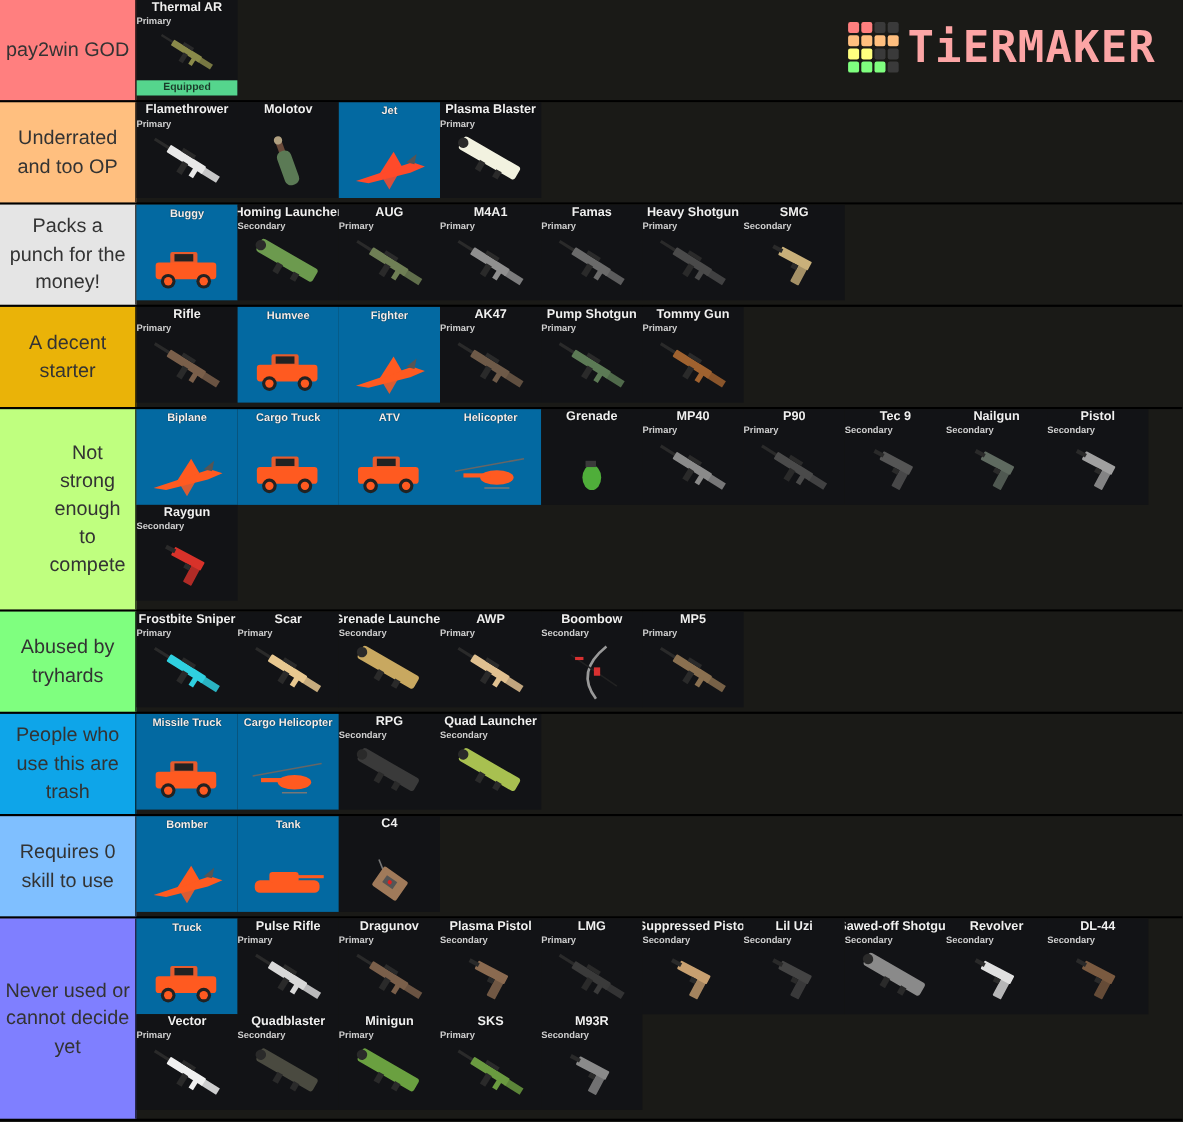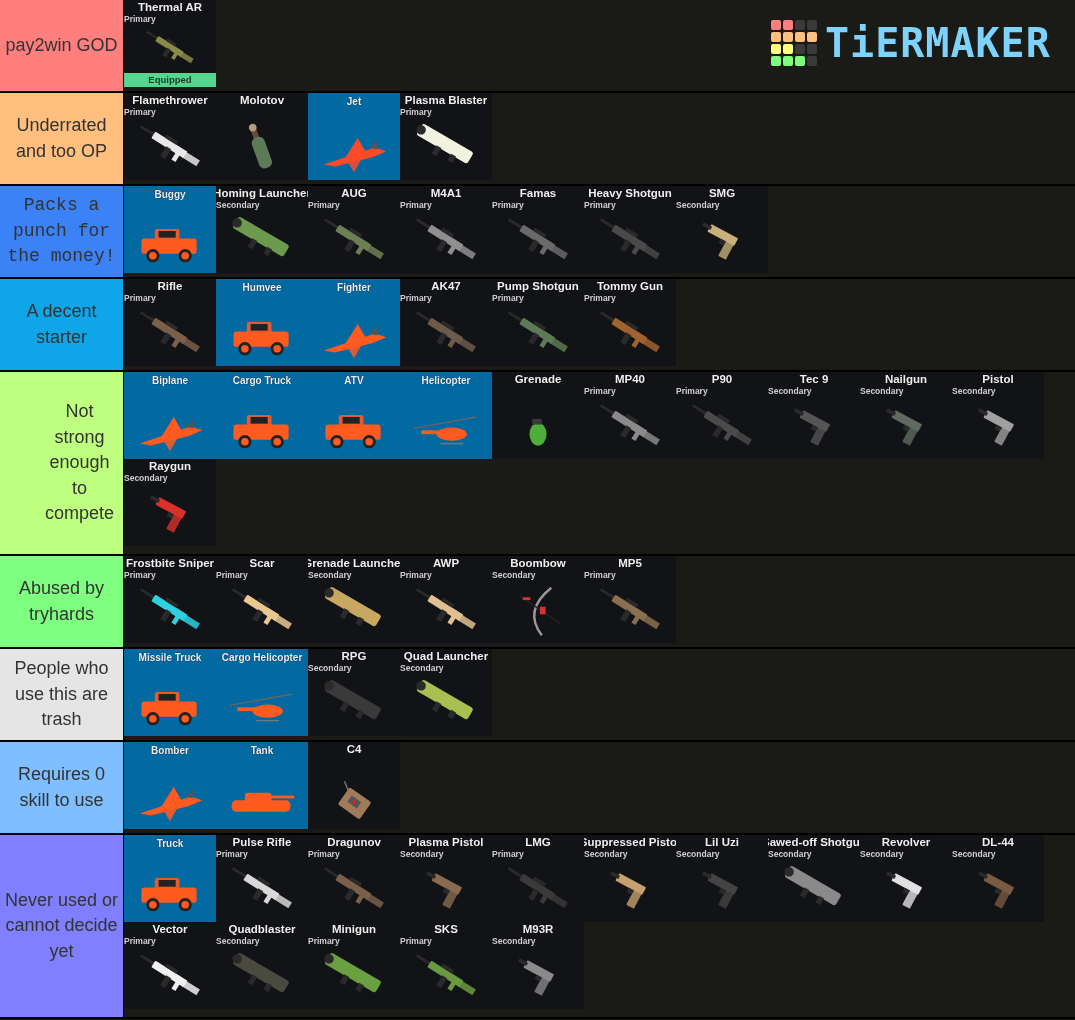--- a/index.html
+++ b/index.html
@@ -19,21 +19,21 @@
   .card.veh .name { font-size: 10px; top: 3px; }
   .card .type { position: absolute; top: 14px; left: 0; right: 0; color: #cfcfcf;
                 font-size: 8.5px; font-weight: bold; }
   .card .art { position: absolute; left: 6px; right: 6px; top: 26px; bottom: 4px; }
   .card .art svg { width: 100%; height: 100%; }
   .equipped { position: absolute; left: 0; right: 0; bottom: 0; height: 14px; background: #55d58d;
               color: #1b3b2a; font-size: 9.5px; font-weight: bold; text-align: center; line-height: 14px; }
   .logo { position: absolute; left: 771px; top: 20px; display: flex; align-items: center; }
   .logo-grid { display: grid; grid-template-columns: repeat(4, 10px); grid-gap: 2px; }
   .logo-grid span { width: 10px; height: 10px; border-radius: 2px; }
-  .logo-text { margin-left: 8px; color: #7dd3fc; font-family: "DejaVu Sans Mono", monospace; font-weight: bold;
+  .logo-text { margin-left: 8px; color: #fca5a5; font-family: "DejaVu Sans Mono", monospace; font-weight: bold;
                font-size: 40px; letter-spacing: 1px; line-height: 40px; }
 </style>
 </head>
 <body>
 
 <div class="board" id="board">
     <div class="row" style="height: 93px;">
       <div class="label" style="background: rgb(255, 127, 127);">pay2win GOD</div>
       <div class="items">
         <div class="card">
@@ -97,21 +97,21 @@
                 <rect x="6" y="20" width="62" height="14" rx="3" fill="#f2f2e0"></rect>
                 <rect x="30" y="33" width="6" height="10" fill="#2a2a2a"></rect>
                 <rect x="48" y="33" width="6" height="8" fill="#2a2a2a"></rect>
                 <circle cx="8" cy="27" r="5" fill="#2a2a2a"></circle>
               </g>
             </svg></div>
         </div>
       </div>
     </div>
     <div class="row" style="height: 93px;">
-      <div class="label" style="background: #3b82f6; font-family: Liberation Mono, monospace;">Packs a punch for the money!</div>
+      <div class="label" style="background: #e5e5e5;">Packs a punch for the money!</div>
       <div class="items">
         <div class="card veh">
           <div class="name">Buggy</div>
           <div class="art"><svg viewBox="0 0 80 60">
               <rect x="10" y="28" width="58" height="16" rx="3" fill="#ff5a20"></rect>
               <rect x="24" y="18" width="26" height="12" rx="2" fill="#ff5a20" opacity="0.9"></rect>
               <rect x="28" y="20" width="18" height="7" fill="#222"></rect>
               <circle cx="22" cy="46" r="7" fill="#222"></circle>
               <circle cx="22" cy="46" r="4" fill="#ff5a20"></circle>
               <circle cx="56" cy="46" r="7" fill="#222"></circle>
@@ -194,21 +194,21 @@
                 <rect x="22" y="20" width="32" height="9" rx="1" fill="#c9b07a"></rect>
                 <rect x="14" y="22" width="10" height="4" fill="#2a2a2a"></rect>
                 <rect x="44" y="28" width="9" height="18" rx="1" fill="#c9b07a" opacity="0.8"></rect>
                 <rect x="38" y="29" width="6" height="5" fill="#2a2a2a"></rect>
               </g>
             </svg></div>
         </div>
       </div>
     </div>
     <div class="row" style="height: 93px;">
-      <div class="label" style="background: #0ea5e9;">A decent starter</div>
+      <div class="label" style="background: #eab308;">A decent starter</div>
       <div class="items">
         <div class="card">
           <div class="name">Rifle</div>
           <div class="type">Primary</div>
           <div class="art"><svg viewBox="0 0 80 60">
               <g transform="rotate(32 40 30)">
                 <rect x="2" y="26" width="20" height="3" fill="#2a2a2a"></rect>
                 <rect x="18" y="24" width="40" height="8" rx="1" fill="#7a5f4a"></rect>
                 <rect x="56" y="25" width="18" height="7" fill="#7a5f4a" opacity="0.85"></rect>
                 <rect x="36" y="31" width="6" height="12" fill="#2a2a2a"></rect>
@@ -489,21 +489,21 @@
                 <rect x="56" y="25" width="18" height="7" fill="#8a7050" opacity="0.85"></rect>
                 <rect x="36" y="31" width="6" height="12" fill="#2a2a2a"></rect>
                 <rect x="48" y="31" width="5" height="9" fill="#8a7050"></rect>
                 <rect x="30" y="20" width="14" height="4" fill="#2a2a2a"></rect>
               </g>
             </svg></div>
         </div>
       </div>
     </div>
     <div class="row" style="height: 93px;">
-      <div class="label" style="background: #e5e5e5;">People who use this are trash</div>
+      <div class="label" style="background: #0ea5e9;">People who use this are trash</div>
       <div class="items">
         <div class="card veh">
           <div class="name">Missile Truck</div>
           <div class="art"><svg viewBox="0 0 80 60">
               <rect x="10" y="28" width="58" height="16" rx="3" fill="#ff5a20"></rect>
               <rect x="24" y="18" width="26" height="12" rx="2" fill="#ff5a20" opacity="0.9"></rect>
               <rect x="28" y="20" width="18" height="7" fill="#222"></rect>
               <circle cx="22" cy="46" r="7" fill="#222"></circle>
               <circle cx="22" cy="46" r="4" fill="#ff5a20"></circle>
               <circle cx="56" cy="46" r="7" fill="#222"></circle>

